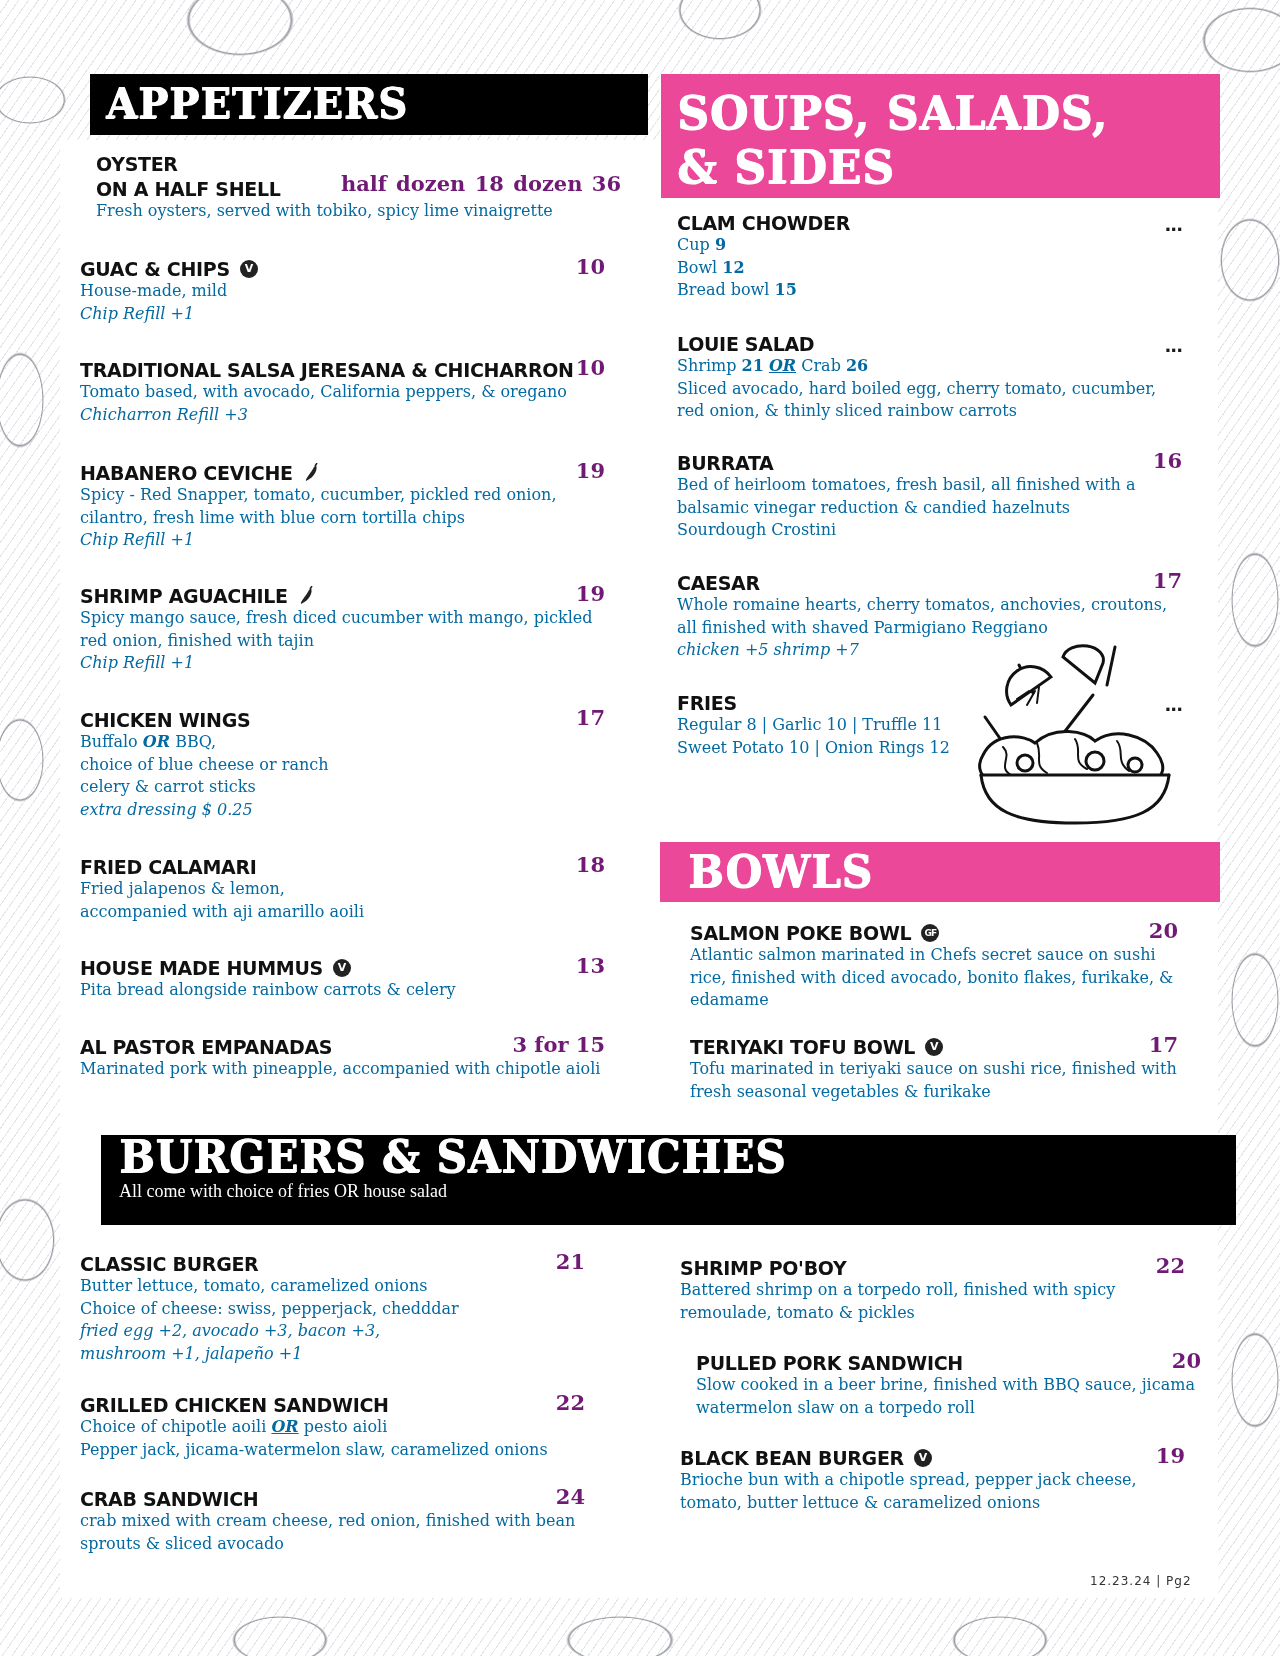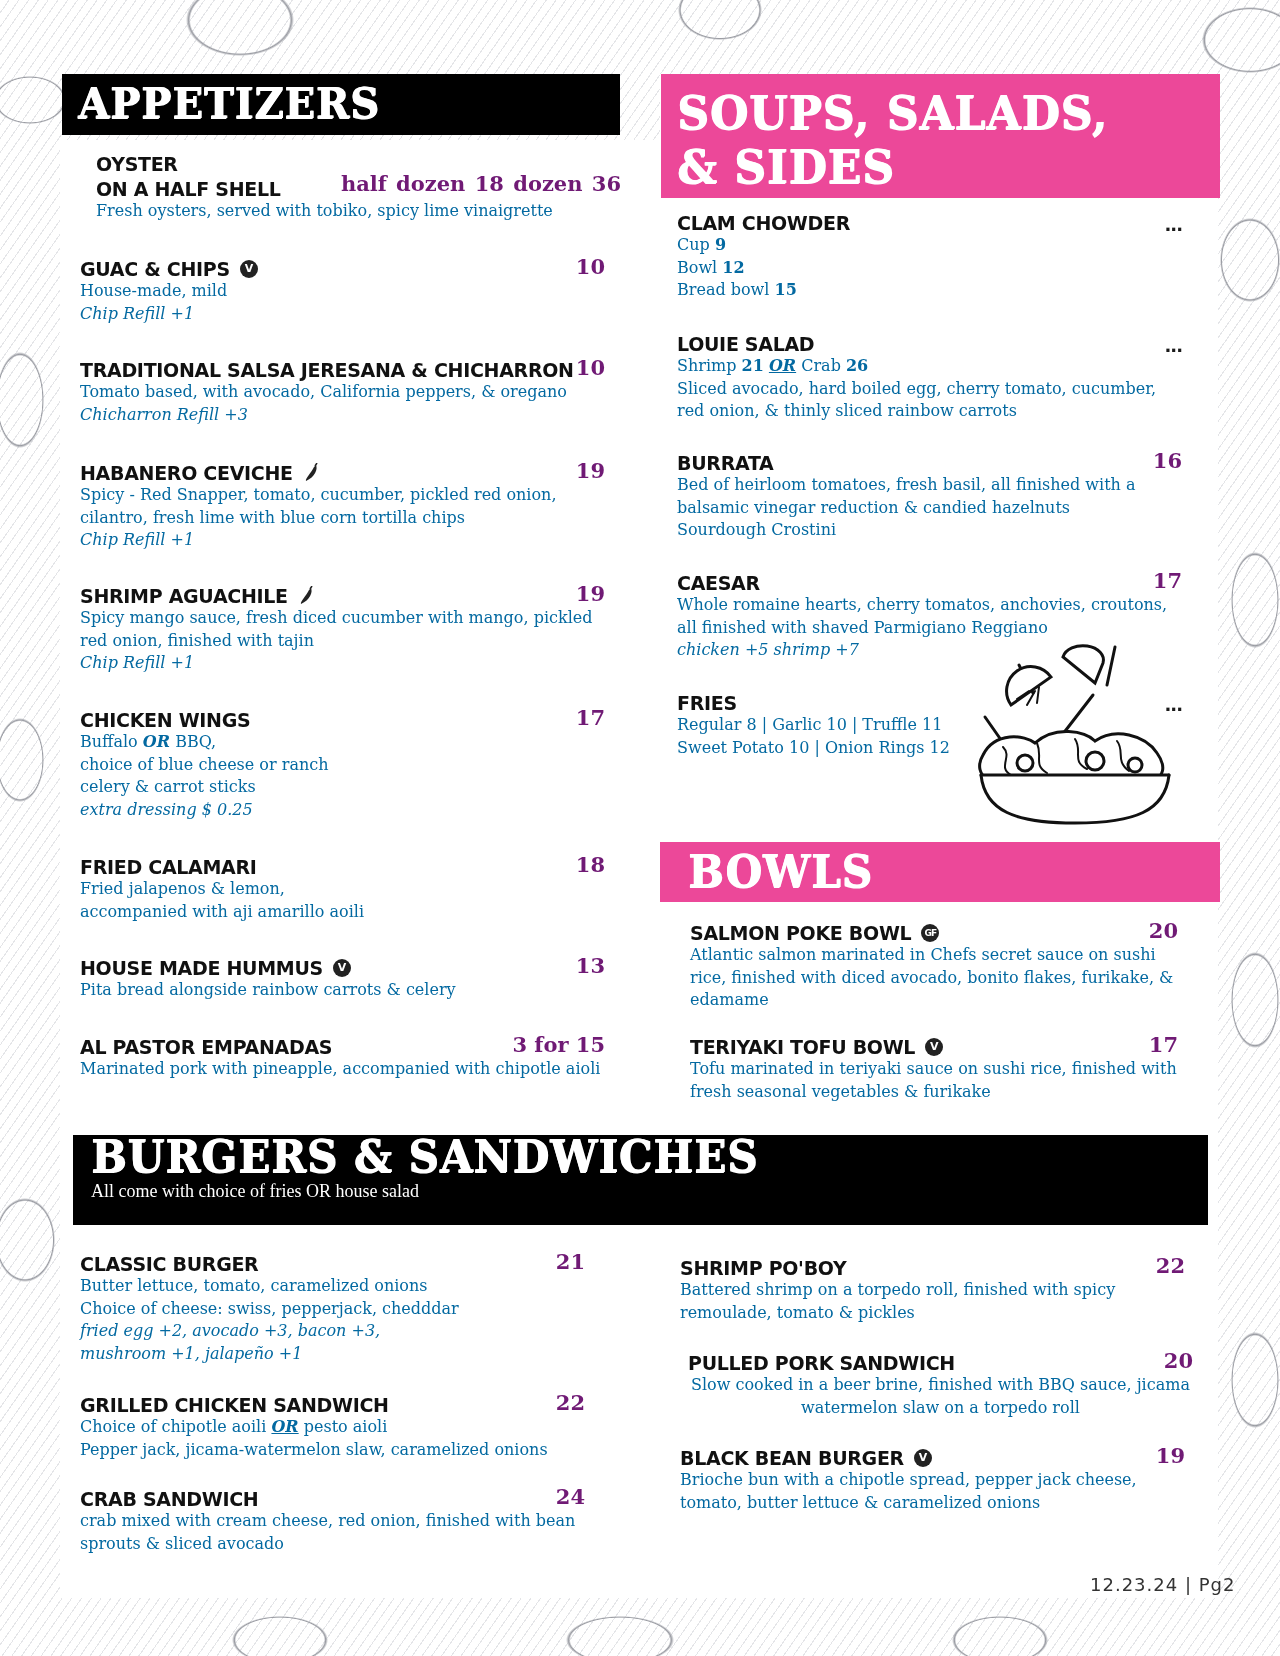--- a/index.html
+++ b/index.html
@@ -40,21 +40,21 @@
     position: absolute;
     left: 660px; top: 74px; width: 560px; height: 120px; background: #fff;
   }
   .header {
     position: absolute;
     font-family: "DejaVu Serif", serif;
     font-weight: bold;
     color: #ffffff;
     letter-spacing: 1px;
   }
-  .header.black { background: #000000; }
+  .header.black { background: #000000; margin-left: 28px; }
   .header.blue { background: #ec4899; }
   .header .title {
     display: block;
     font-size: 40px;
     line-height: 1.05;
     text-shadow: 1px 0 0 #fff, 0 1px 0 #fff;
     transform: scaleY(1.05);
   }
   .header .subtitle {
     display: block;
@@ -109,21 +109,21 @@
     font-family: "DejaVu Sans", sans-serif; font-size: 11px; font-weight: bold;
   }
   .badge.gf { font-size: 9px; letter-spacing: -1px; }
   .chili { display: inline-block; width: 16px; height: 20px; }
   .dots {
     position: absolute; right: 0; top: 2px;
     font-family: "DejaVu Sans", sans-serif; font-weight: bold; font-size: 18px; letter-spacing: -1px;
   }
   .footer {
     position: absolute; left: 1090px; top: 1574px;
-    font-family: "DejaVu Sans", sans-serif; font-size: 18px; color: #333; letter-spacing: 1px;
+    font-family: "DejaVu Sans", sans-serif; font-size: 12px; color: #333; letter-spacing: 1px;
   }
   .salad { position: absolute; left: 975px; top: 635px; width: 200px; height: 190px; }
 </style>
 </head>
 <body>
 
 <div class="bg"></div>
 <div class="panel"></div>
 <div class="panel-top-right"></div>
 
@@ -343,21 +343,21 @@
 </div>
 
 <div class="col" style="left:680px; top:0; width:505px;">
   <div class="item" style="top:1257px; left:0; width:505px;">
     <div class="item-name">SHRIMP PO'BOY</div>
     <div class="item-price">22</div>
     <div class="desc">Battered shrimp on a torpedo roll, finished with spicy</div>
     <div class="desc">remoulade, tomato &amp; pickles</div>
   </div>
 
-  <div class="item" style="top:1352px; left:8px; width:505px;text-align:center;">
+  <div class="item" style="top:1352px; left:16px; width:505px;">
     <div class="item-name">PULLED PORK SANDWICH</div>
     <div class="item-price">20</div>
     <div class="desc">Slow cooked in a beer brine, finished with BBQ sauce, jicama</div>
     <div class="desc">watermelon slaw on a torpedo roll</div>
   </div>
 
   <div class="item" style="top:1447px; left:0; width:505px;">
     <div class="item-name">
       <span>BLACK BEAN BURGER</span>
       <span class="badge">V</span>

